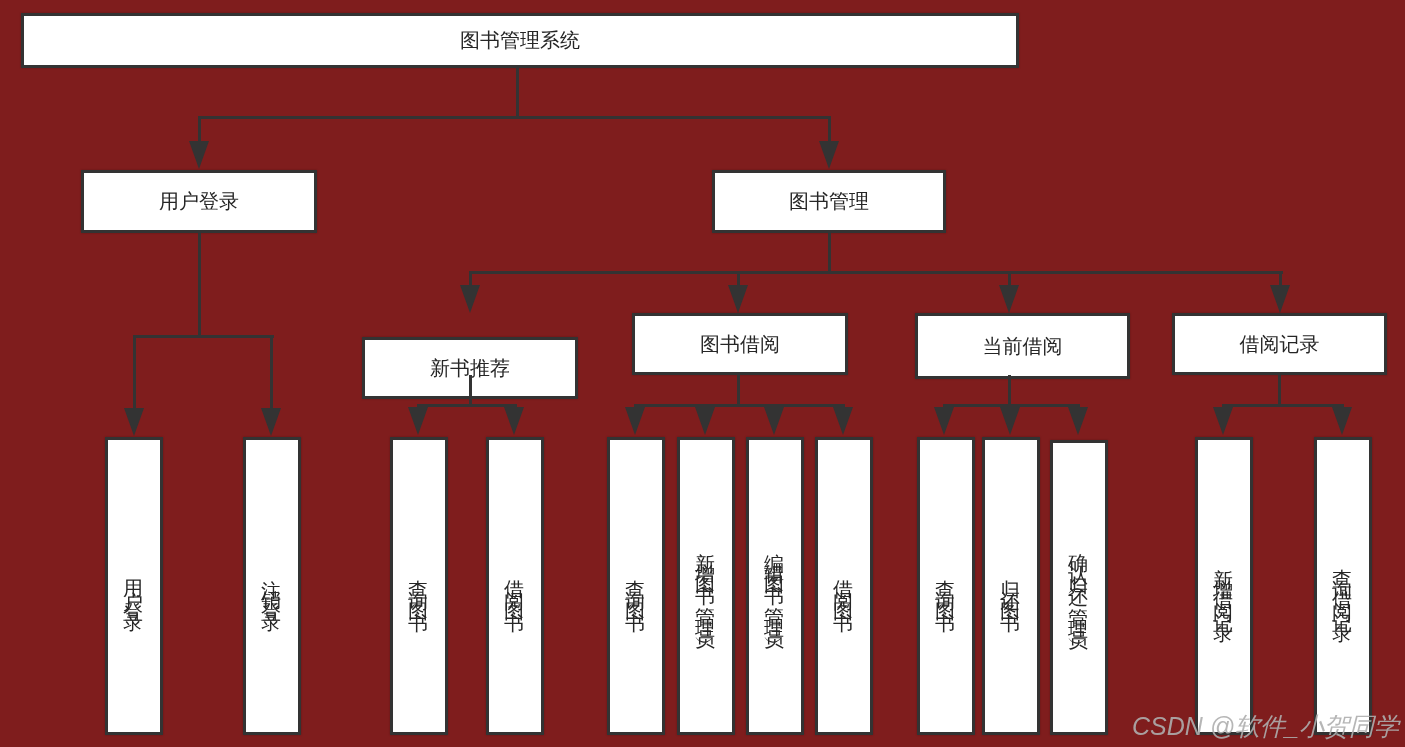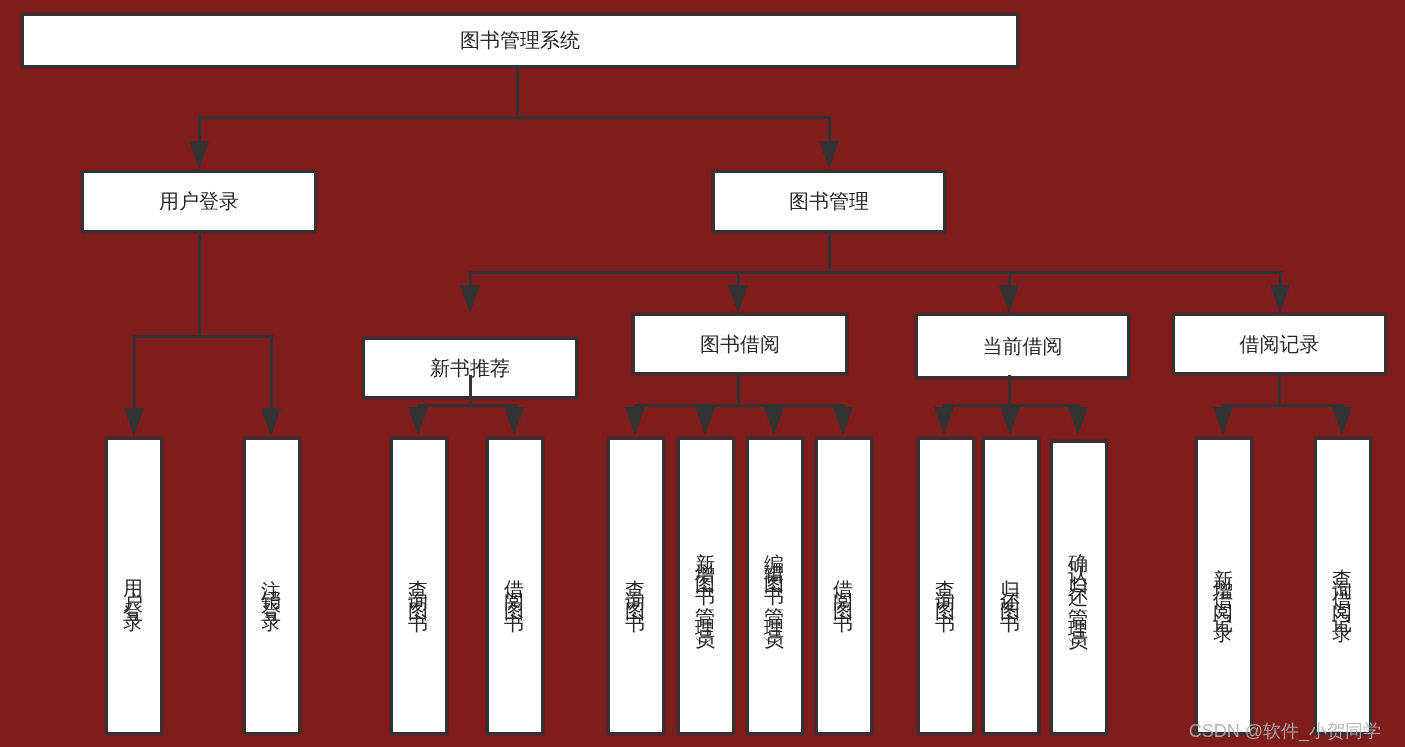--- a/index.html
+++ b/index.html
@@ -35,26 +35,27 @@
   .arrow {
     position: absolute;
     width: 0;
     height: 0;
     border-left: 10px solid transparent;
     border-right: 10px solid transparent;
     border-top: 28px solid #333333;
   }
   .watermark {
     position: absolute;
-    right: 24px;
+    right: 6px;
     bottom: 4px;
-    font-size: 18px;
+    font-size: 25px;
     color: rgba(174,174,174,0.9);
     z-index: 5;
     white-space: nowrap;
+    font-style: italic;
   }
 </style>
 </head>
 <body>
 
 <div class="canvas">
 
   <div class="node" style="left:21px; top:13px; width:998px; height:55px;">
     <span>图书管理系统</span>
   </div>

